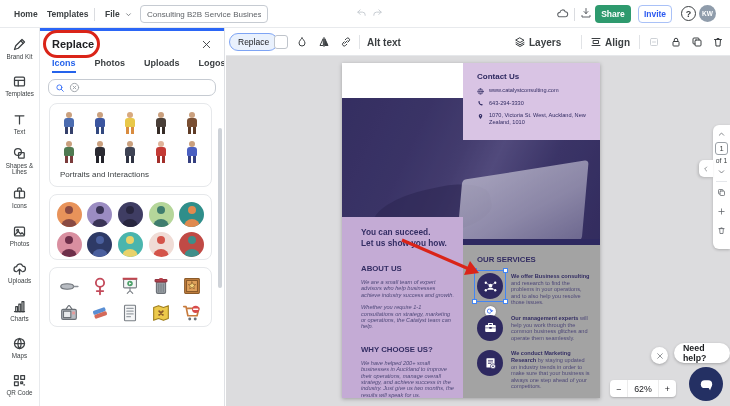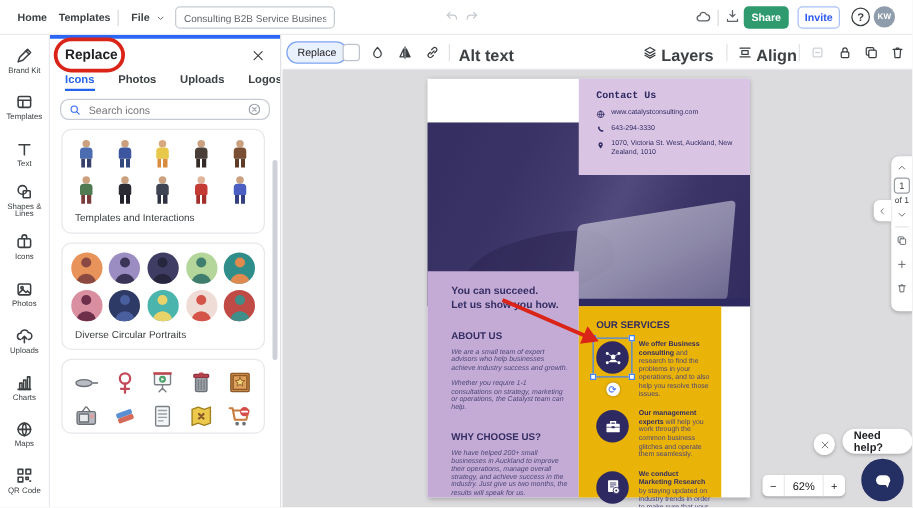--- a/index.html
+++ b/index.html
@@ -54,44 +54,44 @@
   .pt-head{position:absolute;top:4px;left:8.5px;width:8px;height:8px;border-radius:50%;}
   .pt-body{position:absolute;bottom:-2px;left:4.5px;width:16px;height:10px;border-radius:8px 8px 0 0;}
 
   
   .toolbar{position:absolute;left:226px;top:28px;right:0;height:28px;background:#fff;border-bottom:1px solid #e6e8eb;z-index:15;}
   .toolbar .abs{position:absolute;}
   .btn-replace{left:3px;top:5px;height:18px;padding:0 8px;border:1px solid #7ea4f4;background:#e9f1fd;border-radius:9px;font-size:8.5px;color:#202124;display:flex;align-items:center;}
   .swatch{left:48px;top:7px;width:14px;height:14px;border:1px solid #bfc4cb;border-radius:3px;background:#fff;}
   .tb-ic{color:#3c4043;top:8px;}
   .tb-ic svg{width:12px;height:12px;}
-  .tb-label{font-size:13px;font-weight:bold;color:#3c4043;top:9px;text-align:right;}
+  .tb-label{font-size:10px;font-weight:bold;color:#3c4043;top:9px;text-align:right;}
   .tb-div{width:1px;height:14px;background:#e1e3e6;top:7px;}
 
   
   .canvas{position:absolute;left:226px;top:56px;right:0;bottom:0;background:#dcdcde;overflow:hidden;}
   .page{position:absolute;left:116px;top:7px;width:258px;height:335px;background:#fff;box-shadow:0 1px 4px rgba(0,0,0,.28);}
   .photo{position:absolute;left:0;top:35px;width:258px;height:147px;background:linear-gradient(115deg,#342e5f 0%,#3b3566 28%,#474070 44%,#5a5383 56%,#3c3667 74%,#312b5b 100%);overflow:hidden;}
   .laptop{position:absolute;right:14px;bottom:-4px;width:128px;height:78px;background:linear-gradient(160deg,#dddbe6 0%,#bab7cb 55%,#8d89a8 100%);transform:rotate(-9deg) skewX(-14deg);border-radius:4px;opacity:.85;}
   .hand{position:absolute;left:30px;bottom:10px;width:120px;height:46px;background:#262048;border-radius:50% 40% 40% 50%;opacity:.55;transform:rotate(-12deg);}
   .photo-tint{position:absolute;inset:0;background:rgba(56,48,102,.25);}
   .navy-strip{position:absolute;left:121px;top:176px;width:137px;height:6px;background:#2e2960;}
   .contact{position:absolute;left:121px;top:0;width:137px;height:77px;background:#d9c4e4;padding:9px 10px 0 14px;}
-  .contact h3{margin:0 0 6px 0;font-size:8px;color:#2e2960;font-family:Liberation Mono, monospace;}
+  .contact h3{margin:0 0 6px 0;font-size:8px;color:#2e2960;}
   .c-row{display:flex;gap:5px;margin-bottom:5px;color:#2e2960;}
   .c-row svg{width:7px;height:7px;flex:none;margin-top:.5px;}
   .c-row .txt{font-size:5.6px;line-height:7px;color:#332d63;}
   .flyer-title{position:absolute;left:18px;top:86px;font-size:25px;font-weight:bold;letter-spacing:2.5px;color:#fff;z-index:3;}
   .flyer-sub{position:absolute;left:20px;top:118px;font-size:7.2px;letter-spacing:1.2px;color:#fff;z-index:3;}
   .lav{position:absolute;left:0;top:154px;width:121px;height:181px;background:#c4abd5;padding:10px 8px 0 19px;}
   .tagline{font-size:8.3px;font-weight:bold;color:#332d63;line-height:11px;}
   .sec-h{font-size:7.8px;font-weight:bold;color:#332d63;margin:0;}
   .lav .sec-h{margin-top:15px;}
   .body-p{font-size:5.6px;line-height:6.4px;color:#4e4878;font-style:italic;margin-top:6px;width:94px;}
-  .svc{position:absolute;left:121px;top:182px;width:114px;height:153px;background:#eab308;padding:10px 8px 0 14px;}
+  .svc{position:absolute;left:121px;top:182px;width:137px;height:153px;background:#a3a3a3;padding:10px 8px 0 14px;}
   .svc-row{position:relative;display:flex;gap:8px;margin-top:9px;}
   .svc-circ{width:26px;height:26px;border-radius:50%;background:#2e2960;flex:none;display:flex;align-items:center;justify-content:center;position:relative;}
   .svc-circ svg{width:15px;height:15px;}
   .svc-text{font-size:5.6px;line-height:6.6px;color:#4e4878;width:84px;}
   .svc-text b{color:#332d63;}
   .sel-box{position:absolute;left:-3px;top:-3px;width:32px;height:32px;border:1px solid #4285f4;}
   .handle{position:absolute;width:5px;height:5px;background:#fff;border:1px solid #4285f4;}
   .rot{position:absolute;left:7.5px;top:33px;width:11px;height:11px;background:#fff;border-radius:50%;box-shadow:0 0 2px rgba(0,0,0,.35);display:flex;align-items:center;justify-content:center;color:#2b66f6;font-size:8px;line-height:8px;}
 
   
@@ -277,21 +277,20 @@
         <span class="tab">Uploads</span>
         <span class="tab">Logos</span>
       </div>
     <div class="searchbox">
       <span style="color:#2b66f6">
           <svg viewBox="0 0 24 24" width="10" height="10" fill="none" stroke="currentColor" stroke-width="2" stroke-linecap="round" stroke-linejoin="round">
             <circle cx="10.5" cy="10.5" r="6"></circle>
             <path d="M15 15l5 5"></path>
           </svg>
         </span>
-      <input placeholder="Search icons" style="">
       <span style="color:#9aa0a6">
           <svg viewBox="0 0 24 24" width="11" height="11" fill="none" stroke="currentColor" stroke-width="2" stroke-linecap="round" stroke-linejoin="round">
             <circle cx="12" cy="12" r="9"></circle>
             <path d="M9 9l6 6M15 9l-6 6"></path>
           </svg>
         </span>
     </div>
     <div id="panel-cards">
         <div class="card">
           <div class="grid">
@@ -339,21 +338,21 @@
               <span class="p-head" style="background:#e0b49a"></span>
               <span class="p-body" style="background:#c43a35"></span>
               <span class="p-legs" style="background:linear-gradient(90deg,#a32e2a 0 40%,transparent 40% 60%,#a32e2a 60% 100%)"></span>
             </div>
             <div class="person">
               <span class="p-head" style="background:#caa07e"></span>
               <span class="p-body" style="background:#4a5fc1"></span>
               <span class="p-legs" style="background:linear-gradient(90deg,#353f80 0 40%,transparent 40% 60%,#353f80 60% 100%)"></span>
             </div>
           </div>
-          <div class="caption">Templates and Interactions</div>
+          <div class="caption">Portraits and Interactions</div>
         </div>
         <div class="card">
           <div class="grid">
             <div class="portrait" style="background: rgb(232, 147, 90);">
               <span class="pt-head" style="background:#8a4a42"></span>
               <span class="pt-body" style="background:#8a4a42"></span>
             </div>
             <div class="portrait" style="background: rgb(155, 140, 194);">
               <span class="pt-head" style="background:#3a3456"></span>
               <span class="pt-body" style="background:#3a3456"></span>
@@ -384,21 +383,20 @@
             </div>
             <div class="portrait" style="background: rgb(240, 220, 214);">
               <span class="pt-head" style="background:#d4544a"></span>
               <span class="pt-body" style="background:#d4544a"></span>
             </div>
             <div class="portrait" style="background: rgb(192, 74, 69);">
               <span class="pt-head" style="background:#3f8e8a"></span>
               <span class="pt-body" style="background:#3f8e8a"></span>
             </div>
           </div>
-          <div class="caption">Diverse Circular Portraits</div>
         </div>
         <div class="card">
           <div class="grid">
             <div>
               <svg viewBox="0 0 24 24" width="22" height="22" stroke-width="1.2" stroke-linecap="round" stroke-linejoin="round" fill="none">
                 <ellipse cx="10" cy="12.5" rx="7" ry="3" fill="#b8bcc2" stroke="#6b7076"></ellipse>
                 <rect x="16.5" y="11.6" width="6" height="1.8" rx="0.9" fill="#8a8f96"></rect>
               </svg>
             </div>
             <div>

